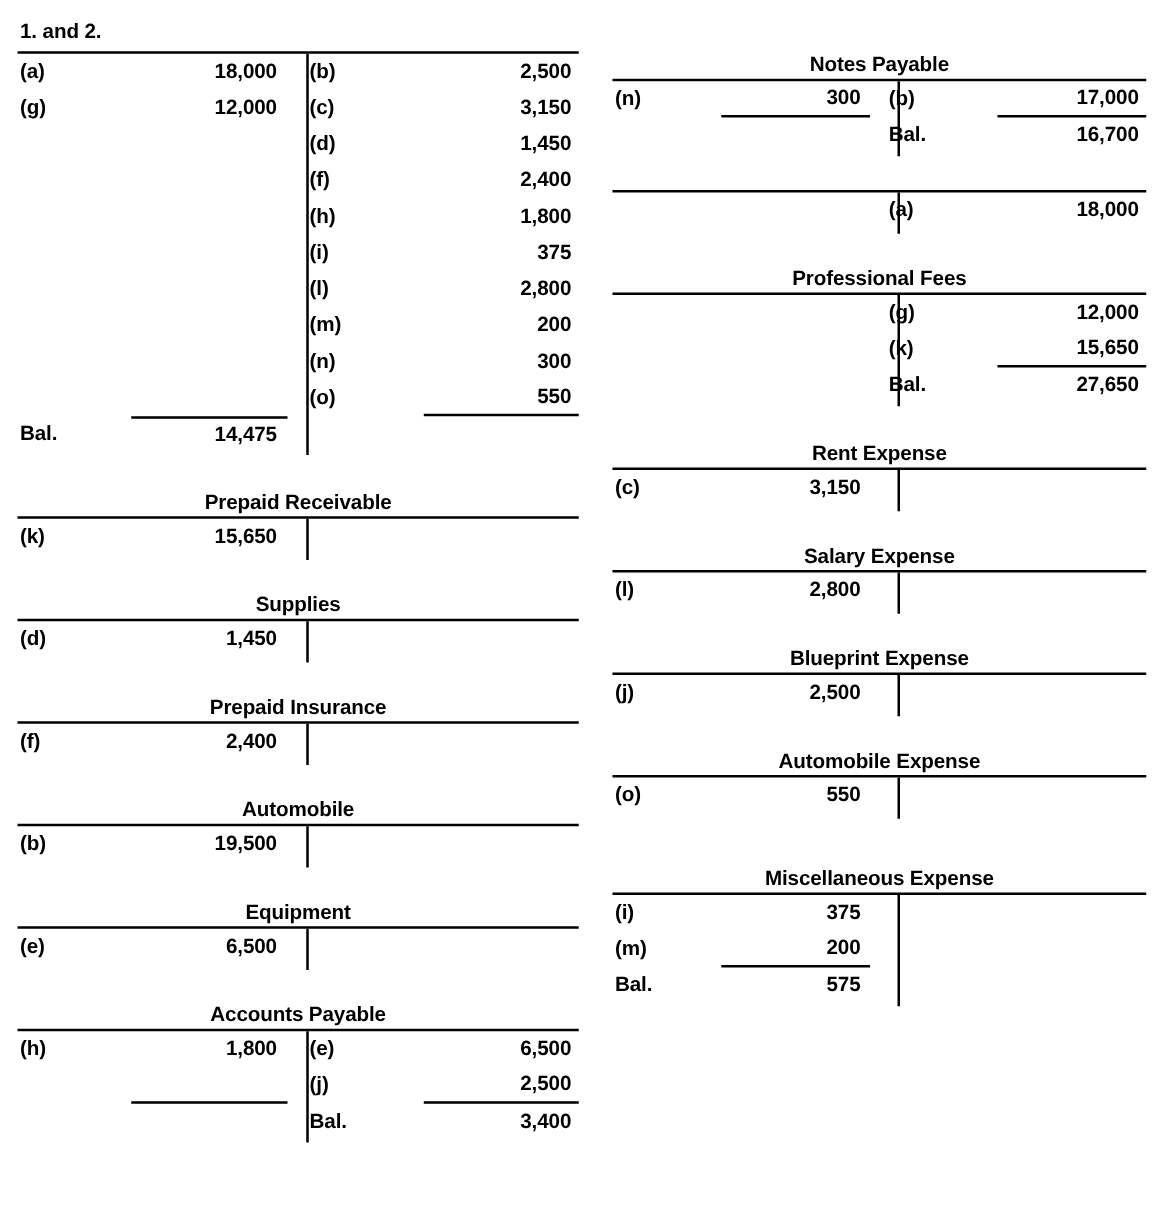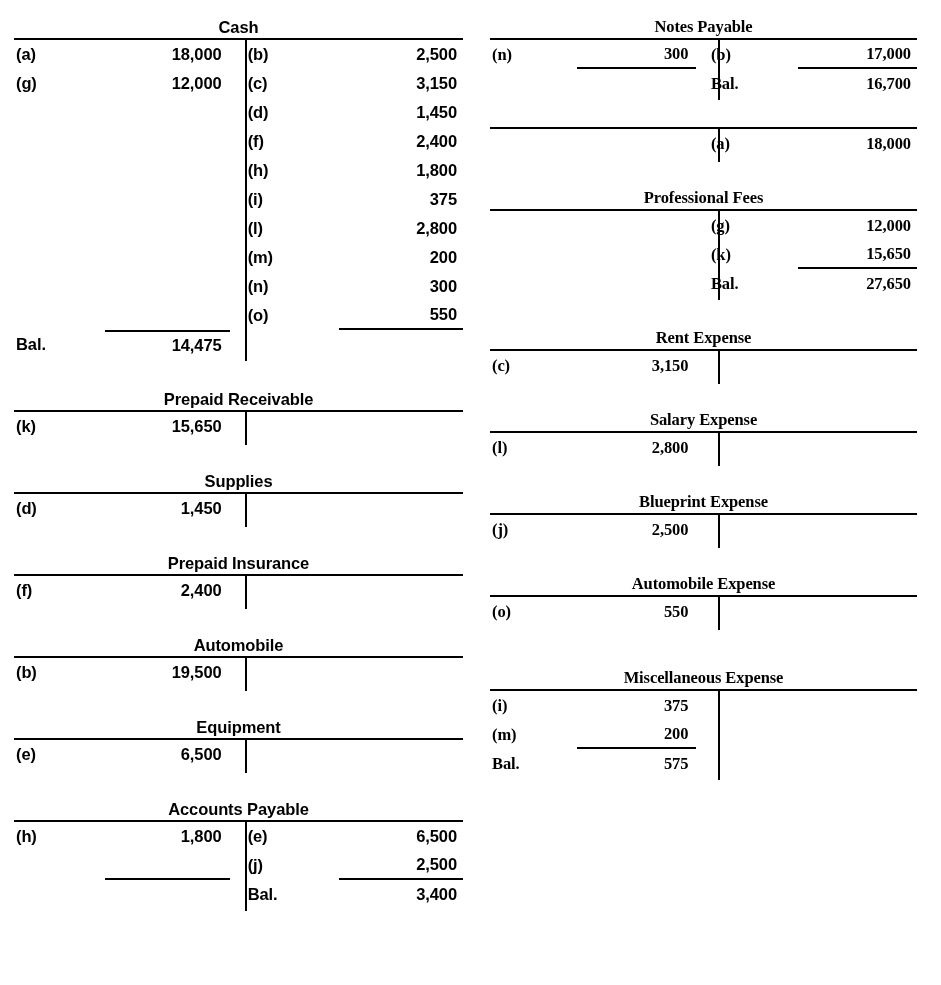--- a/index.html
+++ b/index.html
@@ -30,21 +30,21 @@
   }
   .columns {
     display: flex;
     align-items: flex-start;
     width: 941px;
   }
   .col {
     display: block;
   }
   .col-left  { width: 480px; padding-left: 14px; box-sizing: border-box; }
-  .col-right { width: 461px; padding-left: 10px; box-sizing: border-box; font-family: Liberation Serif, serif; }
+  .col-right { width: 461px; padding-left: 10px; box-sizing: border-box; }
 
   
   .taccount { margin-bottom: 0; }
   .t-title {
     text-align: center;
     font-size: 16.5px;
     font-weight: bold;
     line-height: 22px;
     letter-spacing: -0.1px;
     white-space: nowrap;
@@ -91,25 +91,25 @@
   .amt.ruled-below {
     border-bottom: 2.2px solid #000;
   }
   .gap { height: 29px; }
 </style>
 </head>
 <body>
 
 <div id="page">
 
+  <div class="page-title">1. and 2.</div>
 
   <div class="columns">
     <div class="col col-left" id="col-left">
         <div class="taccount">
-          <div class="t-title" style="width: 449px;">Cash</div>
           <div class="t-body" style="width: 449px;">
             <div class="t-divider" style="left: 231px; height: 321px;"></div>
             <div class="t-rows">
               <div class="t-row">
                 <div class="cell ref" style="width: 96px; padding-left: 2px;">(a)</div>
                 <div class="cell amt" style="width: 130px; padding-right: 8px;">18,000</div>
                 <div class="cell" style="width: 19px;"></div>
                 <div class="cell ref" style="width: 96px;">(b)</div>
                 <div class="cell amt" style="width: 130px; padding-right: 6px;">2,500</div>
               </div>

